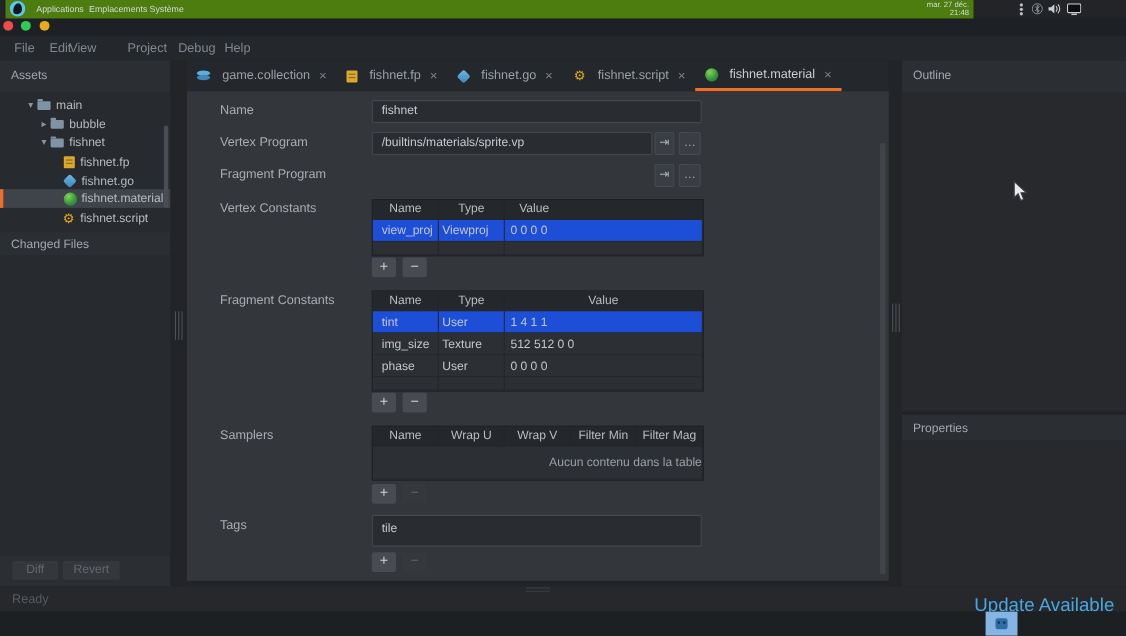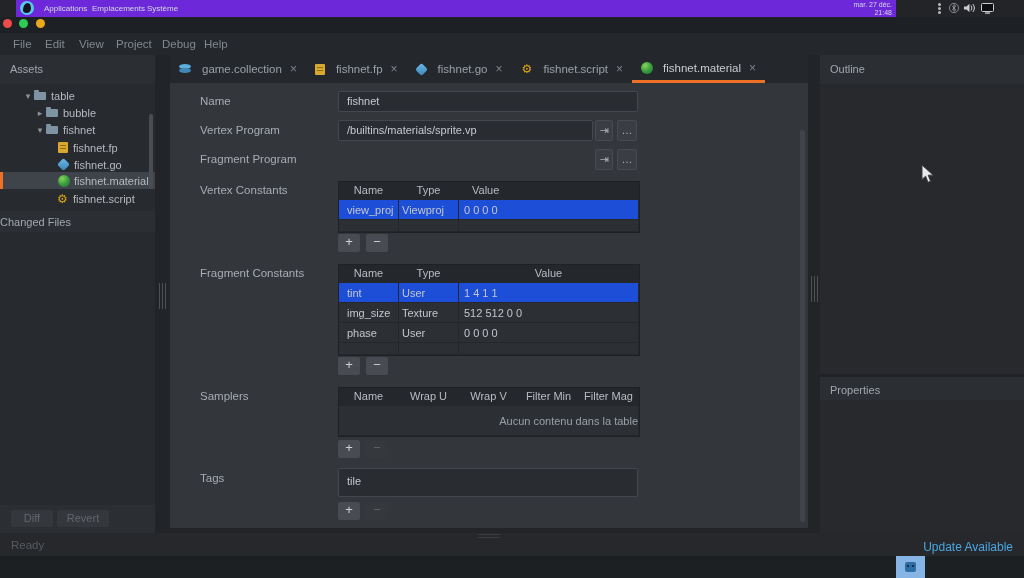--- a/index.html
+++ b/index.html
@@ -1,21 +1,21 @@
 <!DOCTYPE html>
 <html><head>
 <meta charset="utf-8">
 <style>
 *{margin:0;padding:0;box-sizing:border-box}
 html,body{width:1024px;height:578px;overflow:hidden;background:#222428;
   font-family:"Liberation Sans","DejaVu Sans",sans-serif;-webkit-font-smoothing:antialiased}
 .screen{position:relative;width:1024px;height:578px;background:#222428}
 .a{position:absolute}
 
-.sysbar{left:16px;top:0;width:880px;height:17px;background:#6d28d9;color:#c9cdd1;font-size:8px}
+.sysbar{left:5px;top:0;width:880px;height:17px;background:#4d7c0f;color:#c9cdd1;font-size:8px}
 .parrot-logo{left:4px;top:1px;width:14px;height:14px;border-radius:50%;background:#59c7f2}
 .parrot-logo::before{content:"";position:absolute;left:3px;top:2px;width:8px;height:10px;
   background:#14161a;border-radius:60% 40% 55% 45%/70% 55% 45% 30%}
 .sysmenu{top:0;height:17px;line-height:17px;color:#d6dade}
 .sys-icon{top:3px;color:#aeb3b8}
 .dots3{width:3px;height:11px}
 .dots3 i{position:absolute;left:0;width:3px;height:3px;border-radius:50%;background:#b7bcc1}
 .clock{right:4px;top:1px;text-align:right;font-size:7px;line-height:8px;color:#d6dade}
 
 .titlebar{left:0;top:17px;width:1024px;height:16px;background:#1d2024}
@@ -82,21 +82,21 @@
 
 .right-panel{left:820px;top:55px;width:204px;height:478px;background:#2b2e33}
 .rp-content{left:820px;top:84px;width:204px;height:290px;background:#27292d}
 .rp-content2{left:820px;top:400px;width:204px;height:133px;background:#27292d}
 .rp-divider{left:820px;top:374px;width:204px;height:3px;background:#202227}
 .outline-row{left:820px;top:87px;width:204px;height:19px;background:#3e434a;border-left:3px solid #ee7026;
   display:flex;align-items:center;padding-left:15px;font-size:11.5px;color:#c6cad0}
 
 .statusbar{left:0;top:533px;width:1024px;height:23px;background:#26282c}
 .hgrip i{position:absolute;left:0;width:22px;height:1px;background:#3a3e43}
-.link{color:#4aa6e0;font-size:12px}
+.link{color:#4aa6e0;font-size:17px}
 .ready{color:#565b61;font-size:11.5px}
 
 .taskbar{left:0;top:556px;width:1024px;height:22px;background:#1d2023}
 .dfld{width:11px;height:10px;border-radius:2px;background:#57a9de;flex:none;position:relative}
 .dfld::before{content:"";position:absolute;left:2px;top:3px;width:2px;height:2px;background:#14304a;box-shadow:5px 0 0 #14304a}
 .tray{left:896px;top:556px;width:29px;height:22px;background:#86b4e4;display:flex;align-items:center;justify-content:center}
 .tray .dfld{background:#2e6da4}
 
 .cursor{left:921px;top:164px}
 </style>
@@ -140,35 +140,35 @@
   </div>
 
   <div class="a titlebar"></div>
   <span class="a tl" style="left:3px;background:#ef4b4b"></span>
   <span class="a tl" style="left:19px;background:#2ecc52"></span>
   <span class="a tl" style="left:36px;background:#e9a91c"></span>
 
   <div class="a menubar">
     <span style="left:13px">File</span>
     <span style="left:45px">Edit</span>
-    <span style="left:79px">View</span>
+    <span style="left:63px">View</span>
     <span style="left:116px">Project</span>
     <span style="left:162px">Debug</span>
     <span style="left:204px">Help</span>
   </div>
 
   <div class="a left-panel"></div>
   <div class="a left-content"></div>
   <div class="a left-content2"></div>
   <span class="a panel-title" style="left:10px;top:63px">Assets</span>
 
   <div class="tree-row a" style="top:87px;padding-left:22px">
     <span class="tw">▾</span>
     <span class="icon icon-folder"></span>
-    <span>table</span>
+    <span>main</span>
   </div>
   <div class="tree-row a" style="top:104px;padding-left:34px">
     <span class="tw">▸</span>
     <span class="icon icon-folder"></span>
     <span>bubble</span>
   </div>
   <div class="tree-row a" style="top:121px;padding-left:34px">
     <span class="tw">▾</span>
     <span class="icon icon-folder"></span>
     <span>fishnet</span>
@@ -185,21 +185,21 @@
     <span class="icon icon-material"></span>
     <span>fishnet.material</span>
   </div>
   <div class="tree-row a" style="top:190px;padding-left:56px">
     <span class="icon icon-script">⚙</span>
     <span>fishnet.script</span>
   </div>
 
   <div class="a scroll-thumb" style="left:149px;top:114px;width:4px;height:75px"></div>
 
-  <span class="a panel-title" style="left:0;top:216px">Changed Files</span>
+  <span class="a panel-title" style="left:10px;top:216px">Changed Files</span>
   <div class="a gbtn" style="left:11px;top:510px;width:42px;height:17px;line-height:17px">Diff</div>
   <div class="a gbtn" style="left:57px;top:510px;width:52px;height:17px;line-height:17px">Revert</div>
 
   <div class="a gutter-l">
     <span class="a vgrip" style="left:4px;top:228px;width:7px;height:26px">
         <i style="left:0"></i>
         <i style="left:3px"></i>
         <i style="left:6px"></i>
       </span>
   </div>

